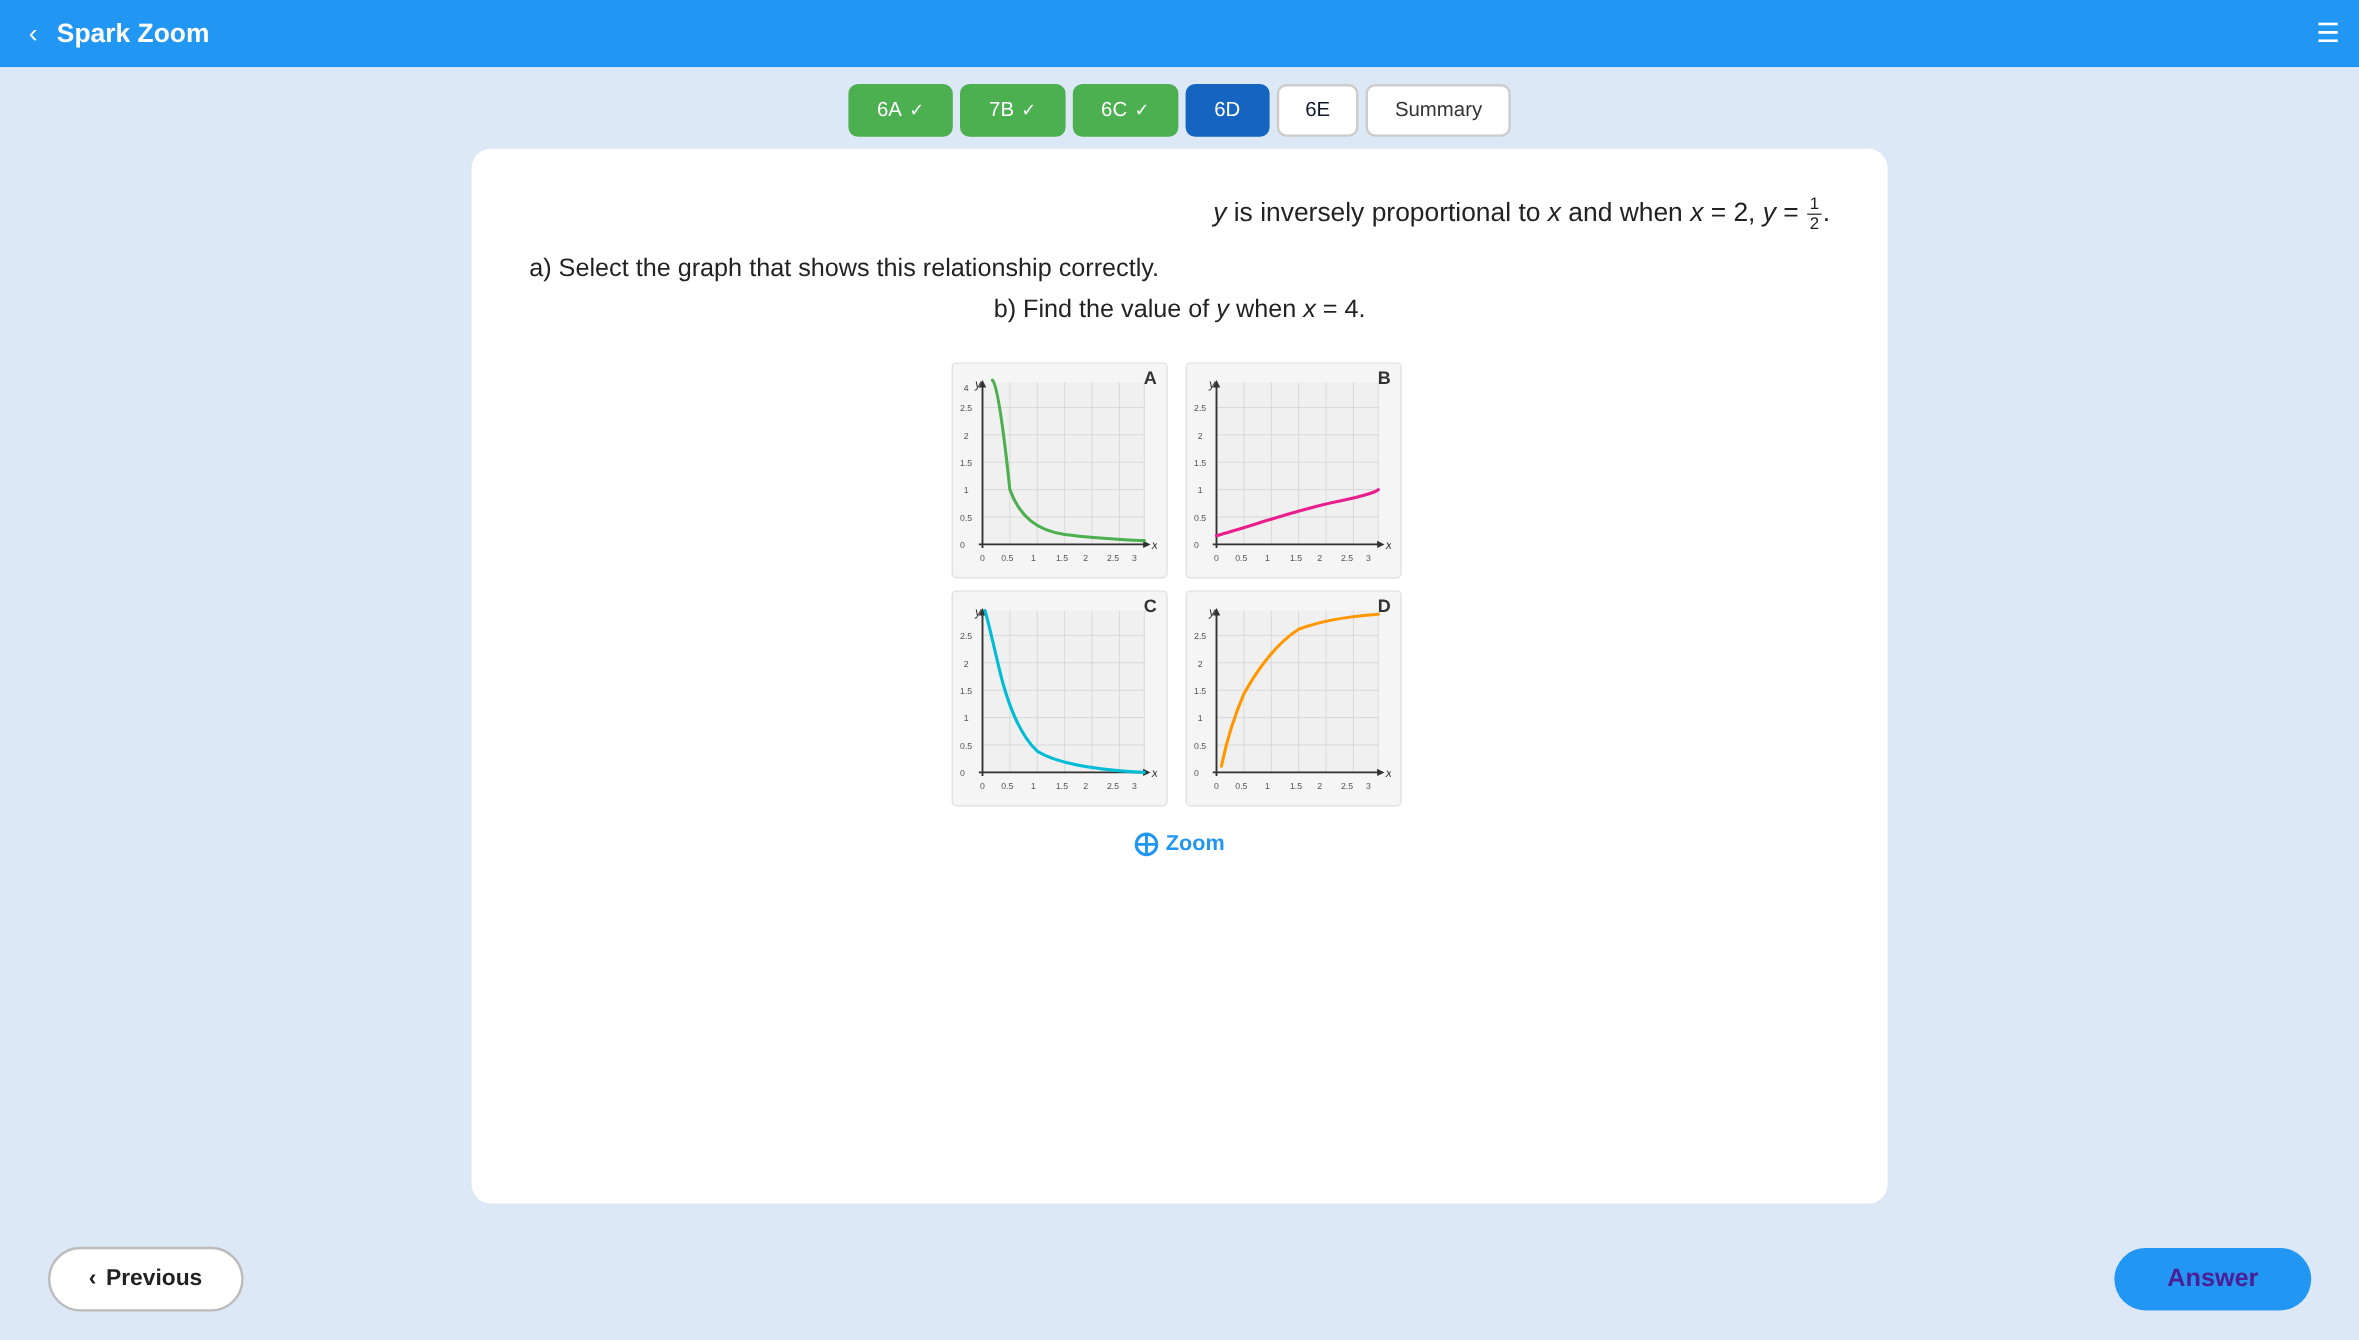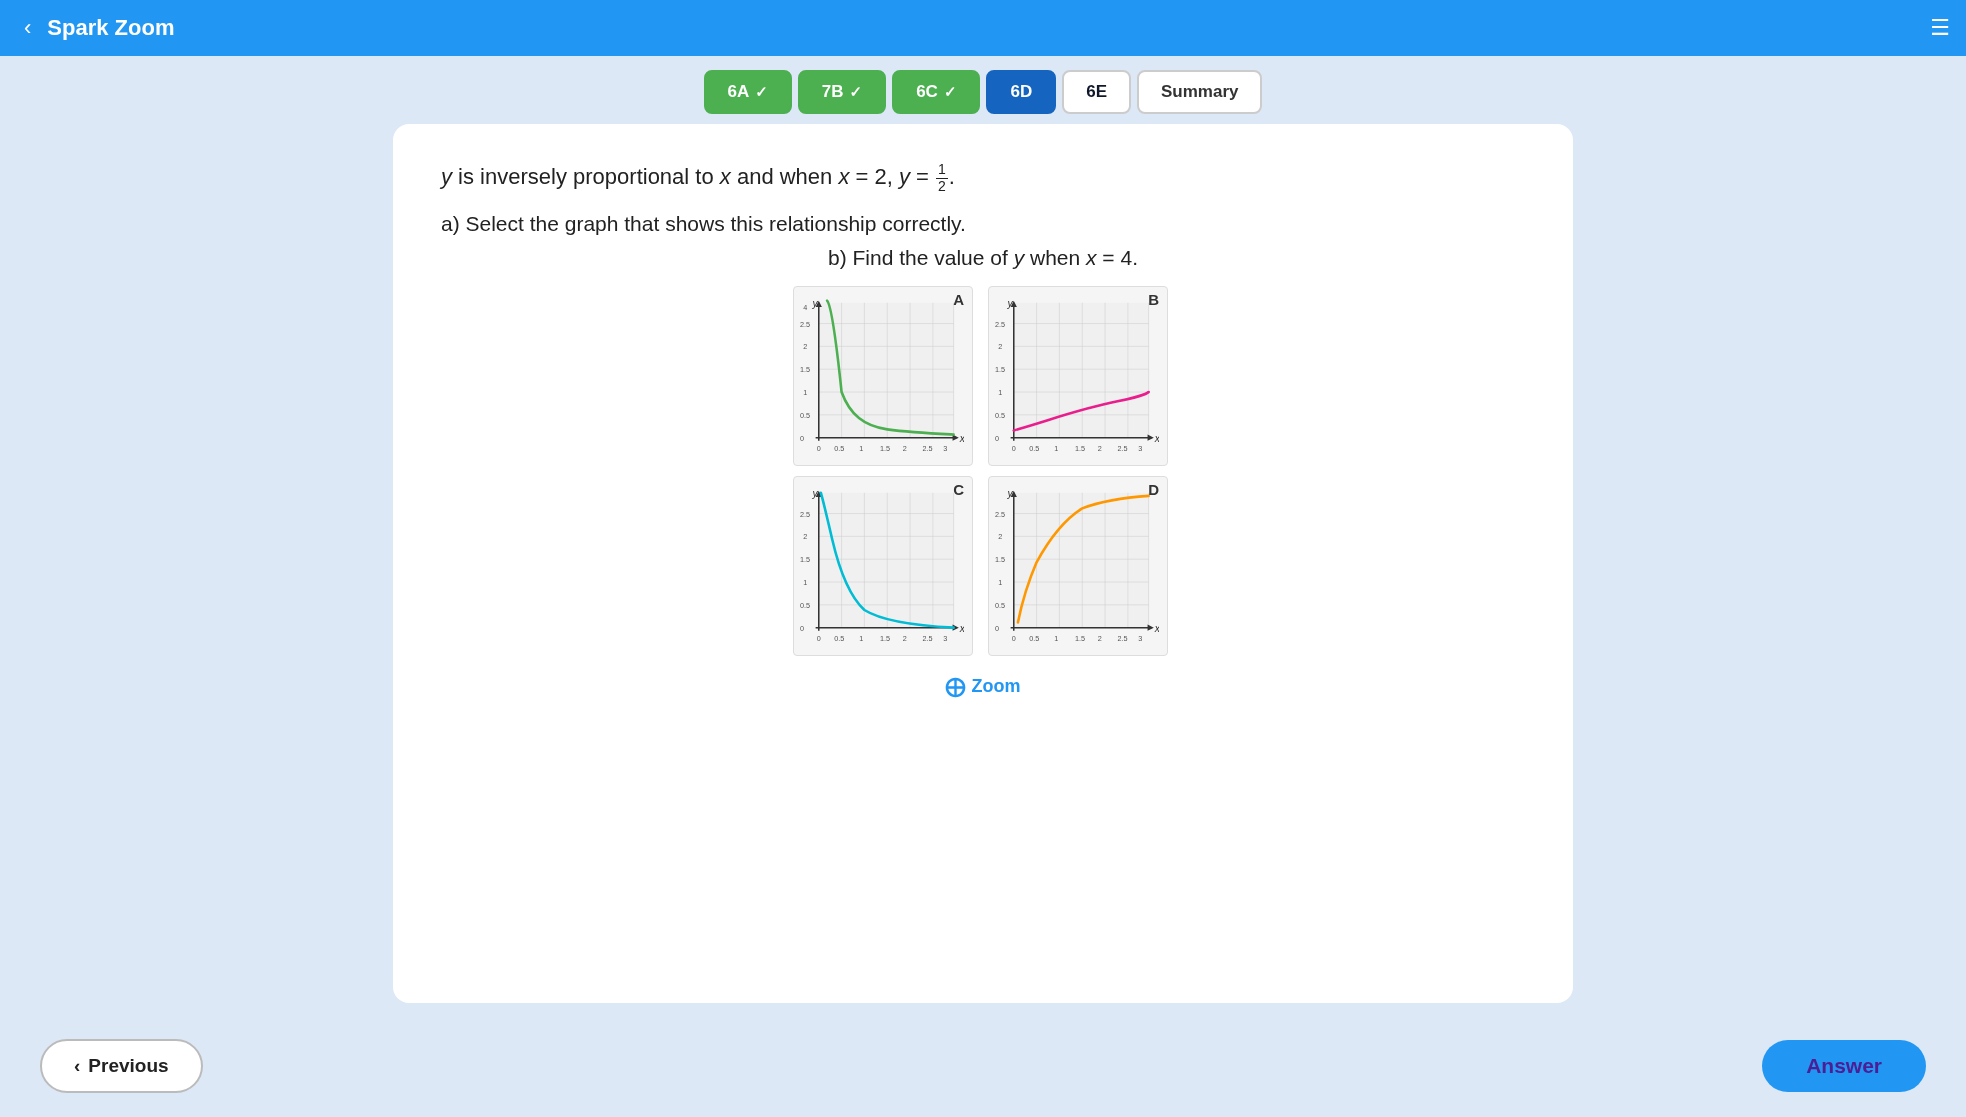--- a/index.html
+++ b/index.html
@@ -51,21 +51,21 @@
       display: flex;
       justify-content: center;
       gap: 6px;
       padding: 14px 0 10px 0;
       background: #dce8f5;
     }
     .tab {
       padding: 10px 22px;
       border-radius: 8px;
       font-size: 17px;
-      font-weight: 700;
+      font-weight: 400;
       cursor: pointer;
       border: 2px solid transparent;
       display: flex;
       align-items: center;
       gap: 6px;
     }
     .tab.completed {
       background: #4caf50;
       color: white;
       border-color: #4caf50;
@@ -97,37 +97,37 @@
     .content-card {
       background: white;
       border-radius: 16px;
       width: 100%;
       max-width: 1180px;
       padding: 36px 48px 30px 48px;
       position: relative;
     }
 
     .problem-text {
-      text-align: left;
+      text-align: right;
       font-size: 22px;
       color: #222;
       margin-bottom: 18px;
       line-height: 1.5;
     }
     .part-a {
       text-align: left;
       font-size: 21px;
       color: #222;
       margin-bottom: 10px;
     }
     .part-b {
       text-align: center;
       font-size: 21px;
       color: #222;
-      margin-bottom: 16px;
+      margin-bottom: 32px;
     }
 
     
     .graphs-grid {
       display: grid;
       grid-template-columns: 1fr 1fr;
       gap: 10px;
       width: 380px;
       margin: 0 auto;
     }

